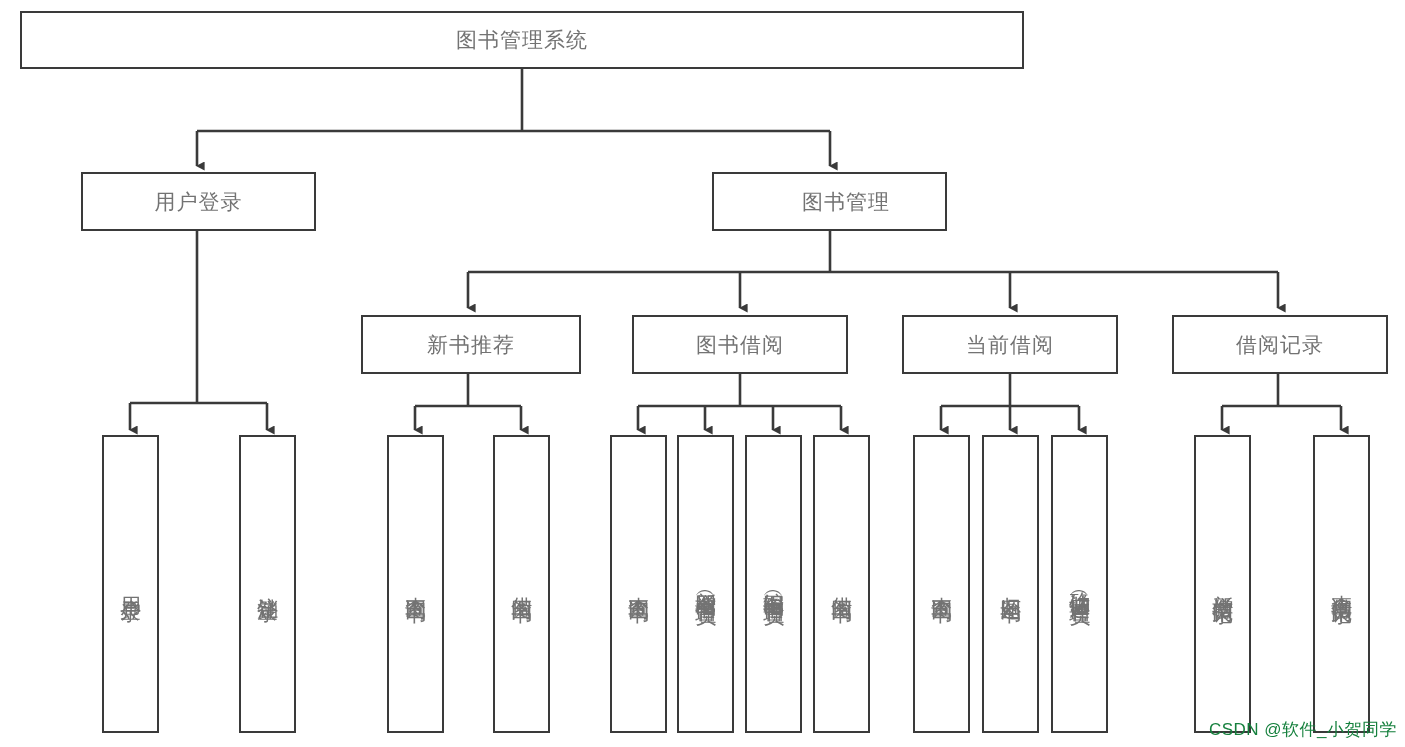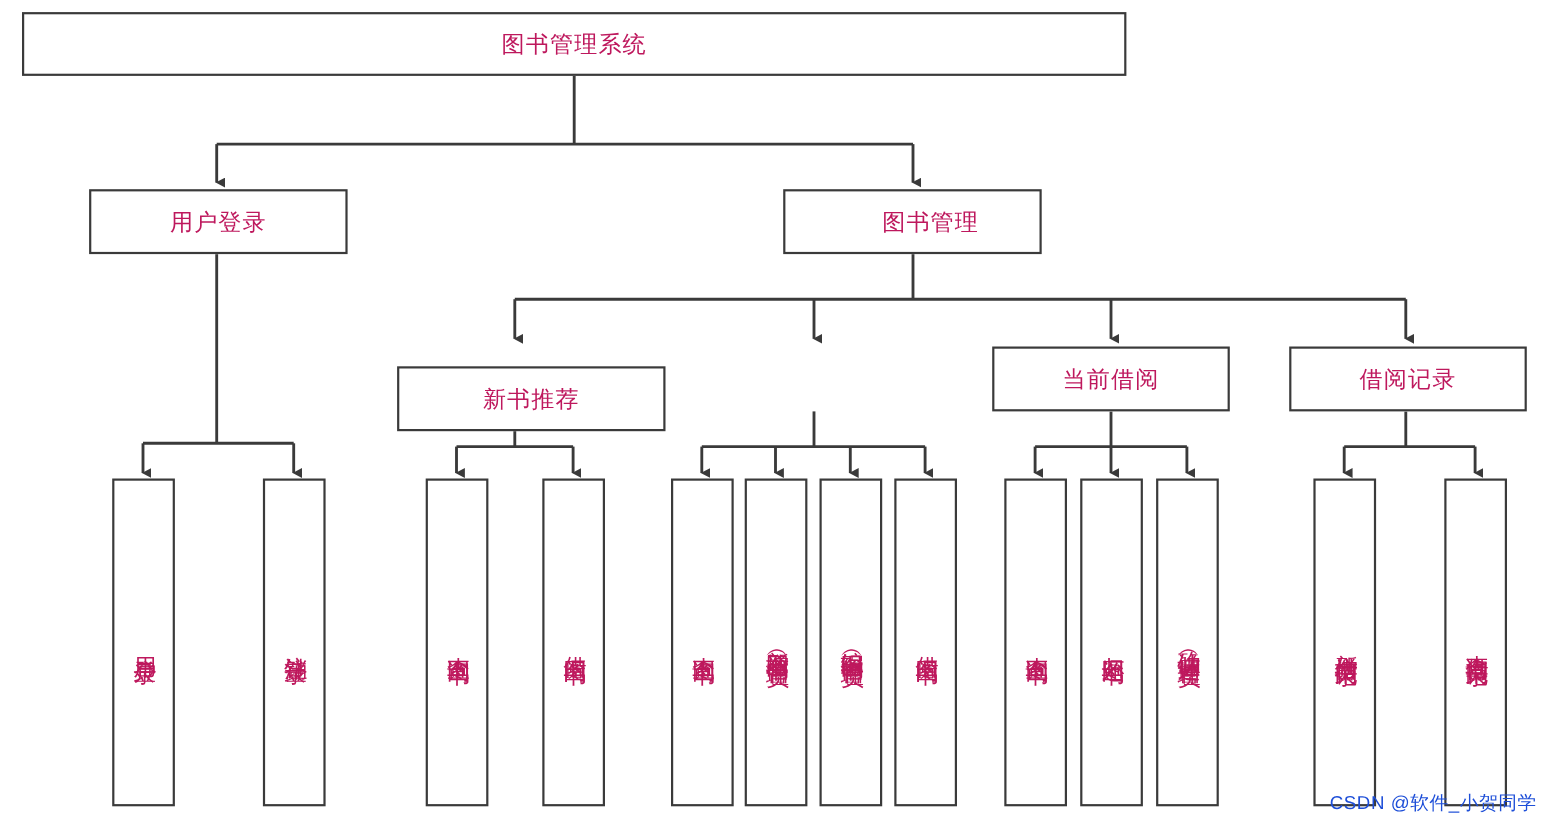--- a/index.html
+++ b/index.html
@@ -27,21 +27,21 @@
     height: 747px;
   }
   .node-box {
     position: absolute;
     box-sizing: border-box;
     background: #ffffff;
     border: 2px solid #3a3a3a;
     display: flex;
     align-items: center;
     justify-content: center;
-    color: #be185d;
+    color: #737373;
   }
   .node-box.horizontal {
     writing-mode: horizontal-tb;
     font-size: 21px;
     letter-spacing: 1px;
   }
   .node-box.vertical {
     writing-mode: vertical-rl;
     text-orientation: upright;
     font-size: 21px;
@@ -53,21 +53,21 @@
     white-space: nowrap;
   }
   .node-label {
     display: block;
   }
   .watermark {
     position: absolute;
     right: 8px;
     bottom: 6px;
     font-size: 17px;
-    color: #1d4ed8;
+    color: #15803d;
     letter-spacing: 0.5px;
     user-select: none;
     white-space: nowrap;
   }
 </style>
 </head>
 <body>
 
 <div id="diagram-root">
 
@@ -125,22 +125,25 @@
     <span class="node-label">图书管理系统</span>
   </div>
 
   <div class="node-box horizontal" style="left:81px; top:172px; width:235px; height:59px;">
     <span class="node-label">用户登录</span>
   </div>
   <div class="node-box horizontal" style="left:712px; top:172px; width:235px; height:59px;padding-left:33px;">
     <span class="node-label">图书管理</span>
   </div>
 
-  <div class="node-box horizontal" style="left:361px; top:315px; width:244px; height:59px;margin-top:18px;">
+  <div class="node-box horizontal" style="left:361px; top:315px; width:220px; height:59px;">
     <span class="node-label">新书推荐</span>
+  </div>
+  <div class="node-box horizontal" style="left:632px; top:315px; width:216px; height:59px;">
+    <span class="node-label">图书借阅</span>
   </div>
   <div class="node-box horizontal" style="left:902px; top:315px; width:216px; height:59px;">
     <span class="node-label">当前借阅</span>
   </div>
   <div class="node-box horizontal" style="left:1172px; top:315px; width:216px; height:59px;font-family:Liberation Serif, serif;">
     <span class="node-label">借阅记录</span>
   </div>
 
   <div class="node-box vertical" style="left:102px; top:435px; width:57px; height:298px;">
     <span class="node-label">用户登录</span>

